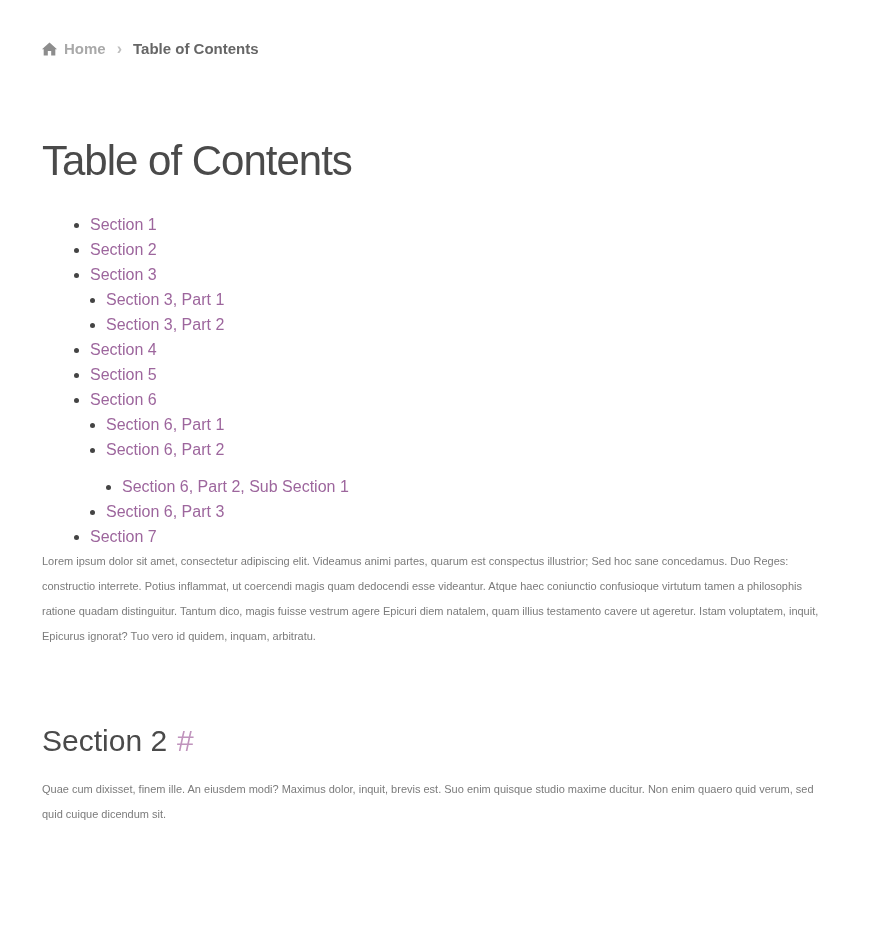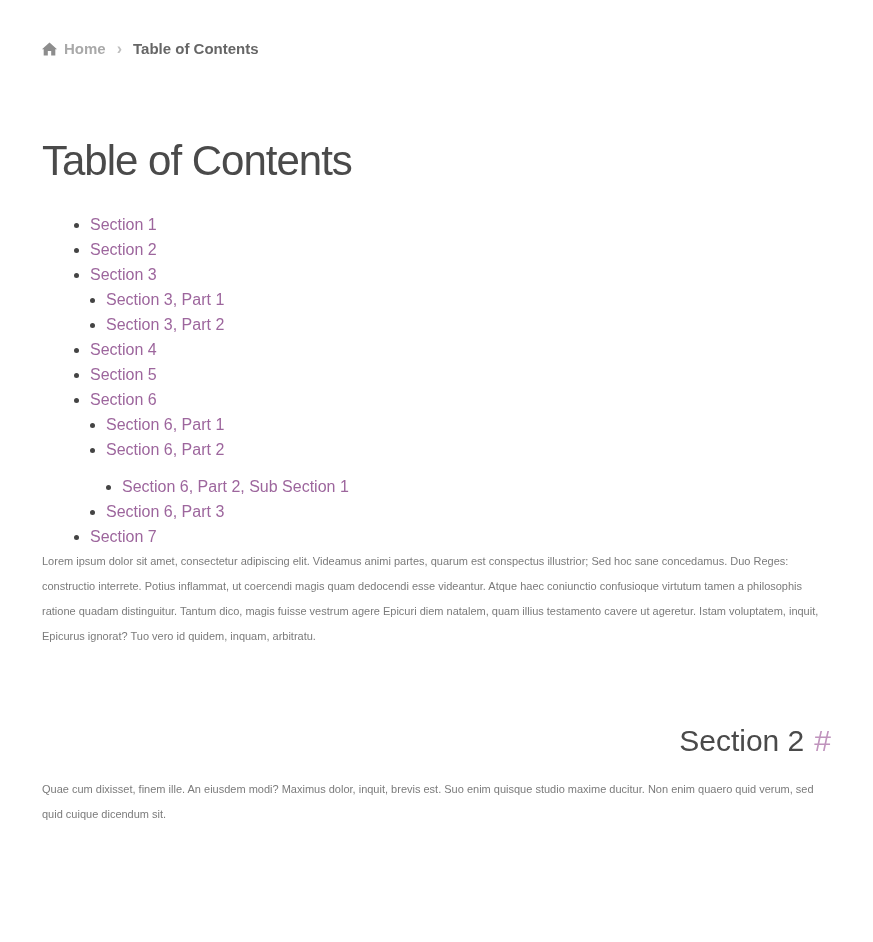--- a/index.html
+++ b/index.html
@@ -75,21 +75,21 @@
     text-decoration:none;
   }
   
   h2.section-heading{
     font-size:30px;
     font-weight:300;
     line-height:36px;
     color:var(--heading);
     margin:23px 0 18px 0;
   }
-  section.sect-1 h2.section-heading{margin-top:74px;text-align:right;}
+  section.sect-1 h2.section-heading{margin-top:74px;}
   h2.section-heading .anchor{
     color:var(--anchor-hash);
     text-decoration:none;
     margin-left:10px;
     font-weight:300;
   }
   p.body-text{
     margin:0;
     max-width:789px;
     font-size:11px;

